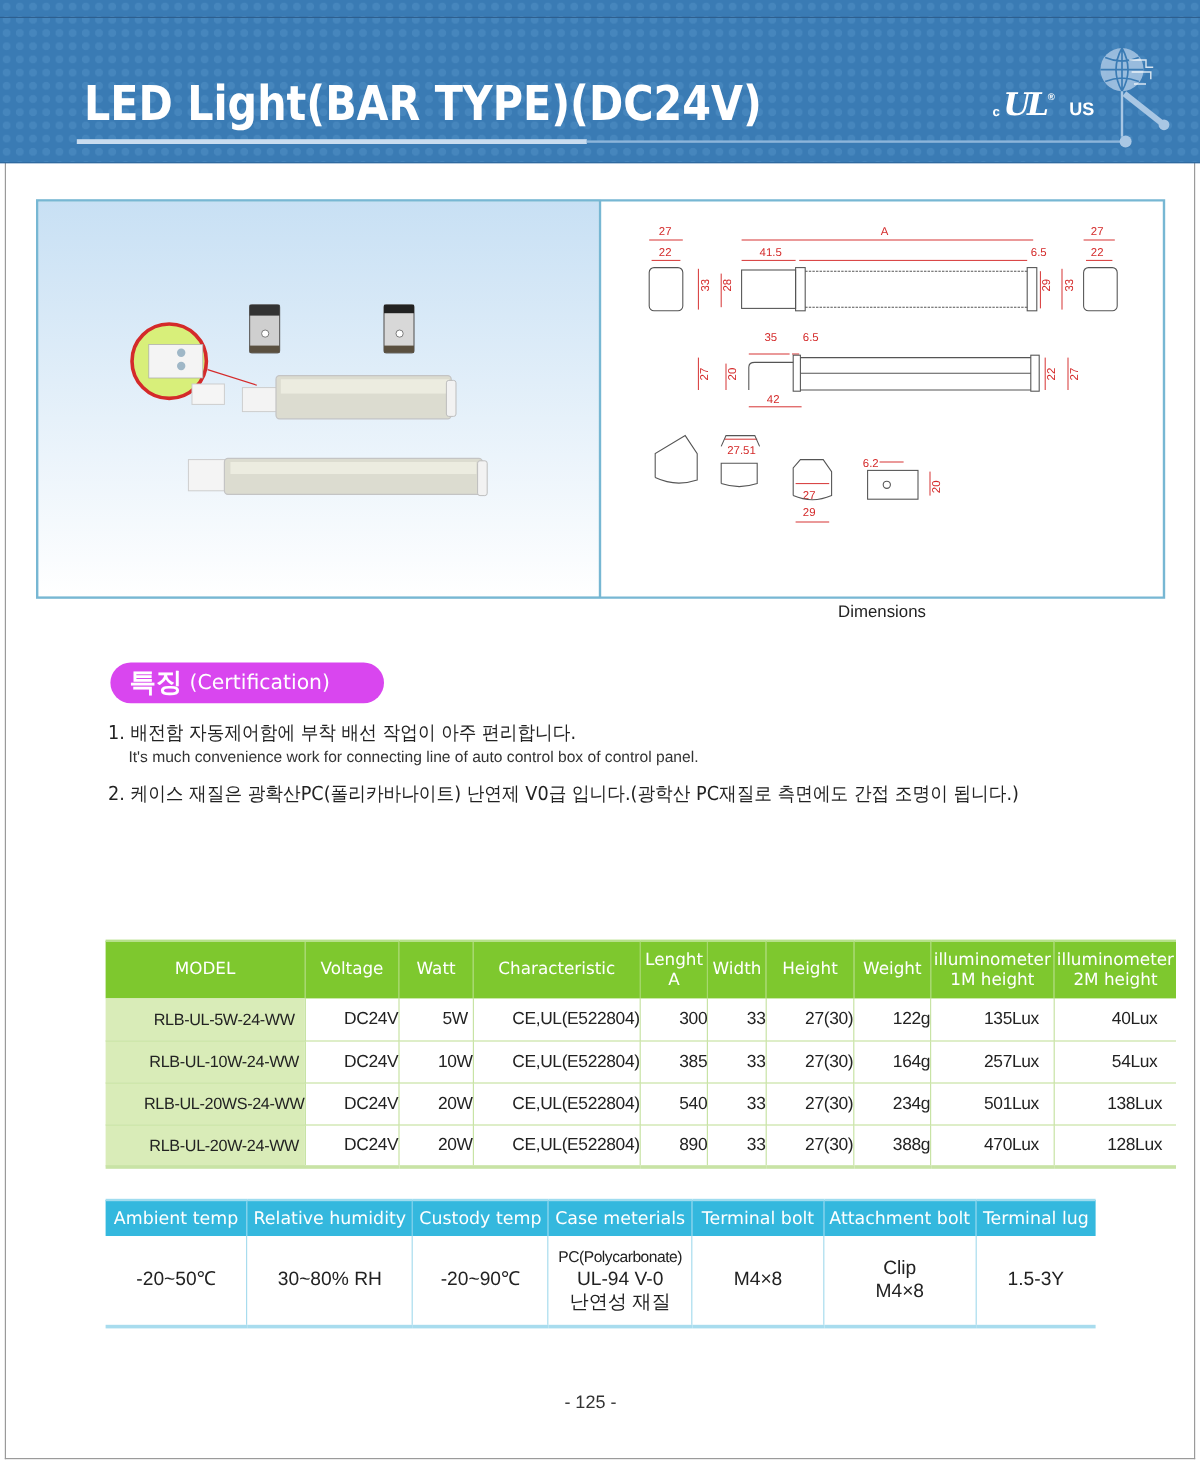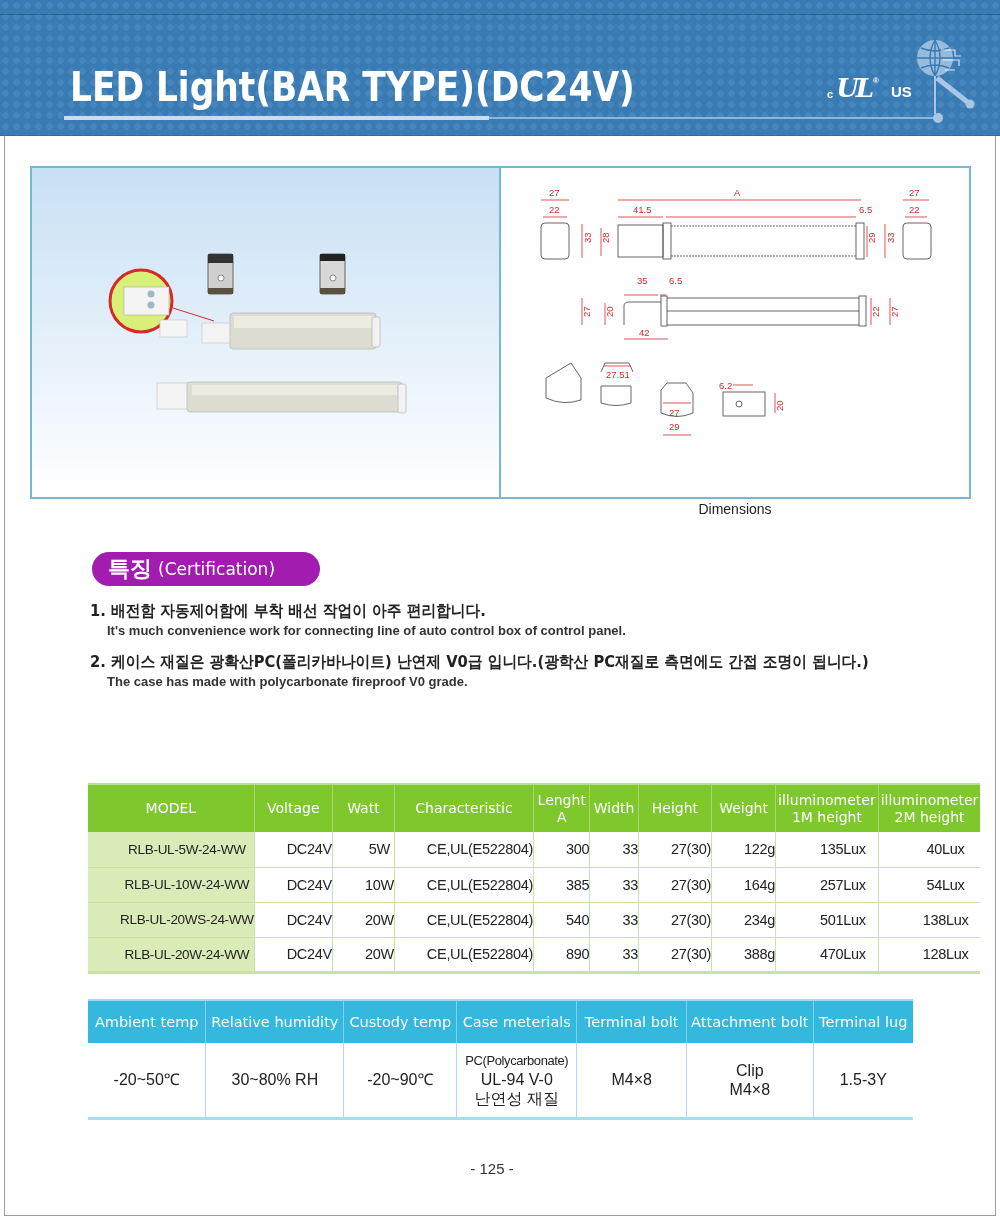--- a/index.html
+++ b/index.html
@@ -25,41 +25,41 @@
   .globe { position: absolute; left: 915px; top: 36px; width: 62px; height: 80px; }
 
   
   .panel-photo { position: absolute; left: 30px; top: 166px; width: 471px; height: 333px; border: 2px solid #77b7d3;
     background: linear-gradient(180deg, #c8e0f4 0%, #e6f1fa 55%, #ffffff 100%); }
   .panel-dims { position: absolute; left: 500px; top: 166px; width: 471px; height: 333px; border: 2px solid #77b7d3; border-left: 1px solid #77b7d3; background: #fff; }
   .dims-caption { position: absolute; left: 0; width: 100%; top: 295px; text-align: center; font-size: 14px; color: #222; margin-top: 38px; }
   .panel-svg { position: absolute; left: 0; top: 0; }
 
   
-  .pill { position: absolute; left: 92px; top: 552px; width: 228px; height: 34px; background: #a21caf; border-radius: 17px; color: #fff; display: flex; align-items: center; padding-left: 16px; }
+  .pill { position: absolute; left: 92px; top: 552px; width: 228px; height: 34px; background: #d946ef; border-radius: 17px; color: #fff; display: flex; align-items: center; padding-left: 16px; }
   .pill .ko { font-size: 22px; font-weight: bold; font-family: "DejaVu Sans", sans-serif; margin-right: 6px; }
   .pill .en { font-size: 17px; font-family: "DejaVu Sans", sans-serif; }
 
   .features { position: absolute; left: 90px; top: 600px; width: 860px; list-style: none; }
-  .feature { margin-bottom: 12px; font-weight: bold; }
+  .feature { margin-bottom: 12px; }
   .feature .ko-line { font-size: 16px; color: #222; line-height: 22px; font-family: "DejaVu Sans", sans-serif; transform: scaleX(0.92); transform-origin: left; white-space: nowrap; }
   .feature .en-line { font-size: 13px; color: #333; padding-left: 17px; line-height: 17px; }
 
   
   table { border-collapse: collapse; position: absolute; font-family: "Liberation Sans", sans-serif; }
   .spec { left: 88px; top: 783px; width: 825px; }
   .spec th { background: #7ec82e; color: #fff; font-weight: normal; font-family: "DejaVu Sans", sans-serif; font-size: 14px; height: 48px; border-right: 1px solid #a7d86f; border-top: 2px solid #b6e08a; line-height: 17px; padding: 0 2px; }
   .spec th:last-child { border-right: none; }
   .spec td { height: 35px; text-align: center; font-size: 14.5px; color: #222; border-right: 1px solid #c8e3a5; border-bottom: 1px solid #c8e3a5; white-space: nowrap; letter-spacing: -0.3px; padding-left: 32px; }
   .spec td:last-child { border-right: none; }
   .spec td.model { background: #d9ecb8; font-size: 13.5px; }
   .spec tr:last-child td { border-bottom: 3px solid #c8e3a5; }
 
   .env { left: 88px; top: 999px; width: 825px; }
-  .env th { background: #34b8de; color: #fff; font-weight: normal; font-family: "DejaVu Sans", sans-serif; font-size: 14.5px; height: 43px; border-right: 1px solid #82d2ec; border-top: 2px solid #9fdcef; padding: 0 4px; white-space: nowrap; }
+  .env th { background: #34b8de; color: #fff; font-weight: normal; font-family: "DejaVu Sans", sans-serif; font-size: 14.5px; height: 30px; border-right: 1px solid #82d2ec; border-top: 2px solid #9fdcef; padding: 0 4px; white-space: nowrap; }
   .env th:last-child { border-right: none; text-align: center; }
   .env td { height: 75px; text-align: center; font-size: 16px; color: #222; border-right: 1px solid #a8dcee; border-bottom: 3px solid #a8dcee; line-height: 19px; }
   .env td:last-child { border-right: none; }
   .env td .small { font-size: 13px; display: block; letter-spacing: -0.4px; }
 
   .page-number { position: absolute; left: 0; width: 984px; top: 1160px; text-align: center; font-size: 15px; color: #333; }
 </style>
 </head>
 <body>
 
@@ -208,21 +208,20 @@
   <span class="en">(Certification)</span>
 </div>
 
 <ul class="features">
   <li class="feature">
     <div class="ko-line">1. 배전함 자동제어함에 부착 배선 작업이 아주 편리합니다.</div>
     <div class="en-line">It's much convenience work for connecting line of auto control box of control panel.</div>
   </li>
   <li class="feature">
     <div class="ko-line">2. 케이스 재질은 광확산PC(폴리카바나이트) 난연제 V0급 입니다.(광학산 PC재질로 측면에도 간접 조명이 됩니다.)</div>
-    <div class="en-line">The case has made with polycarbonate fireproof V0 grade.</div>
   </li>
 </ul>
 
 <table class="spec">
   <colgroup>
     <col style="width:145px">
       <col style="width:68px">
       <col style="width:52px">
       <col style="width:114px">
       <col style="width:70px">

